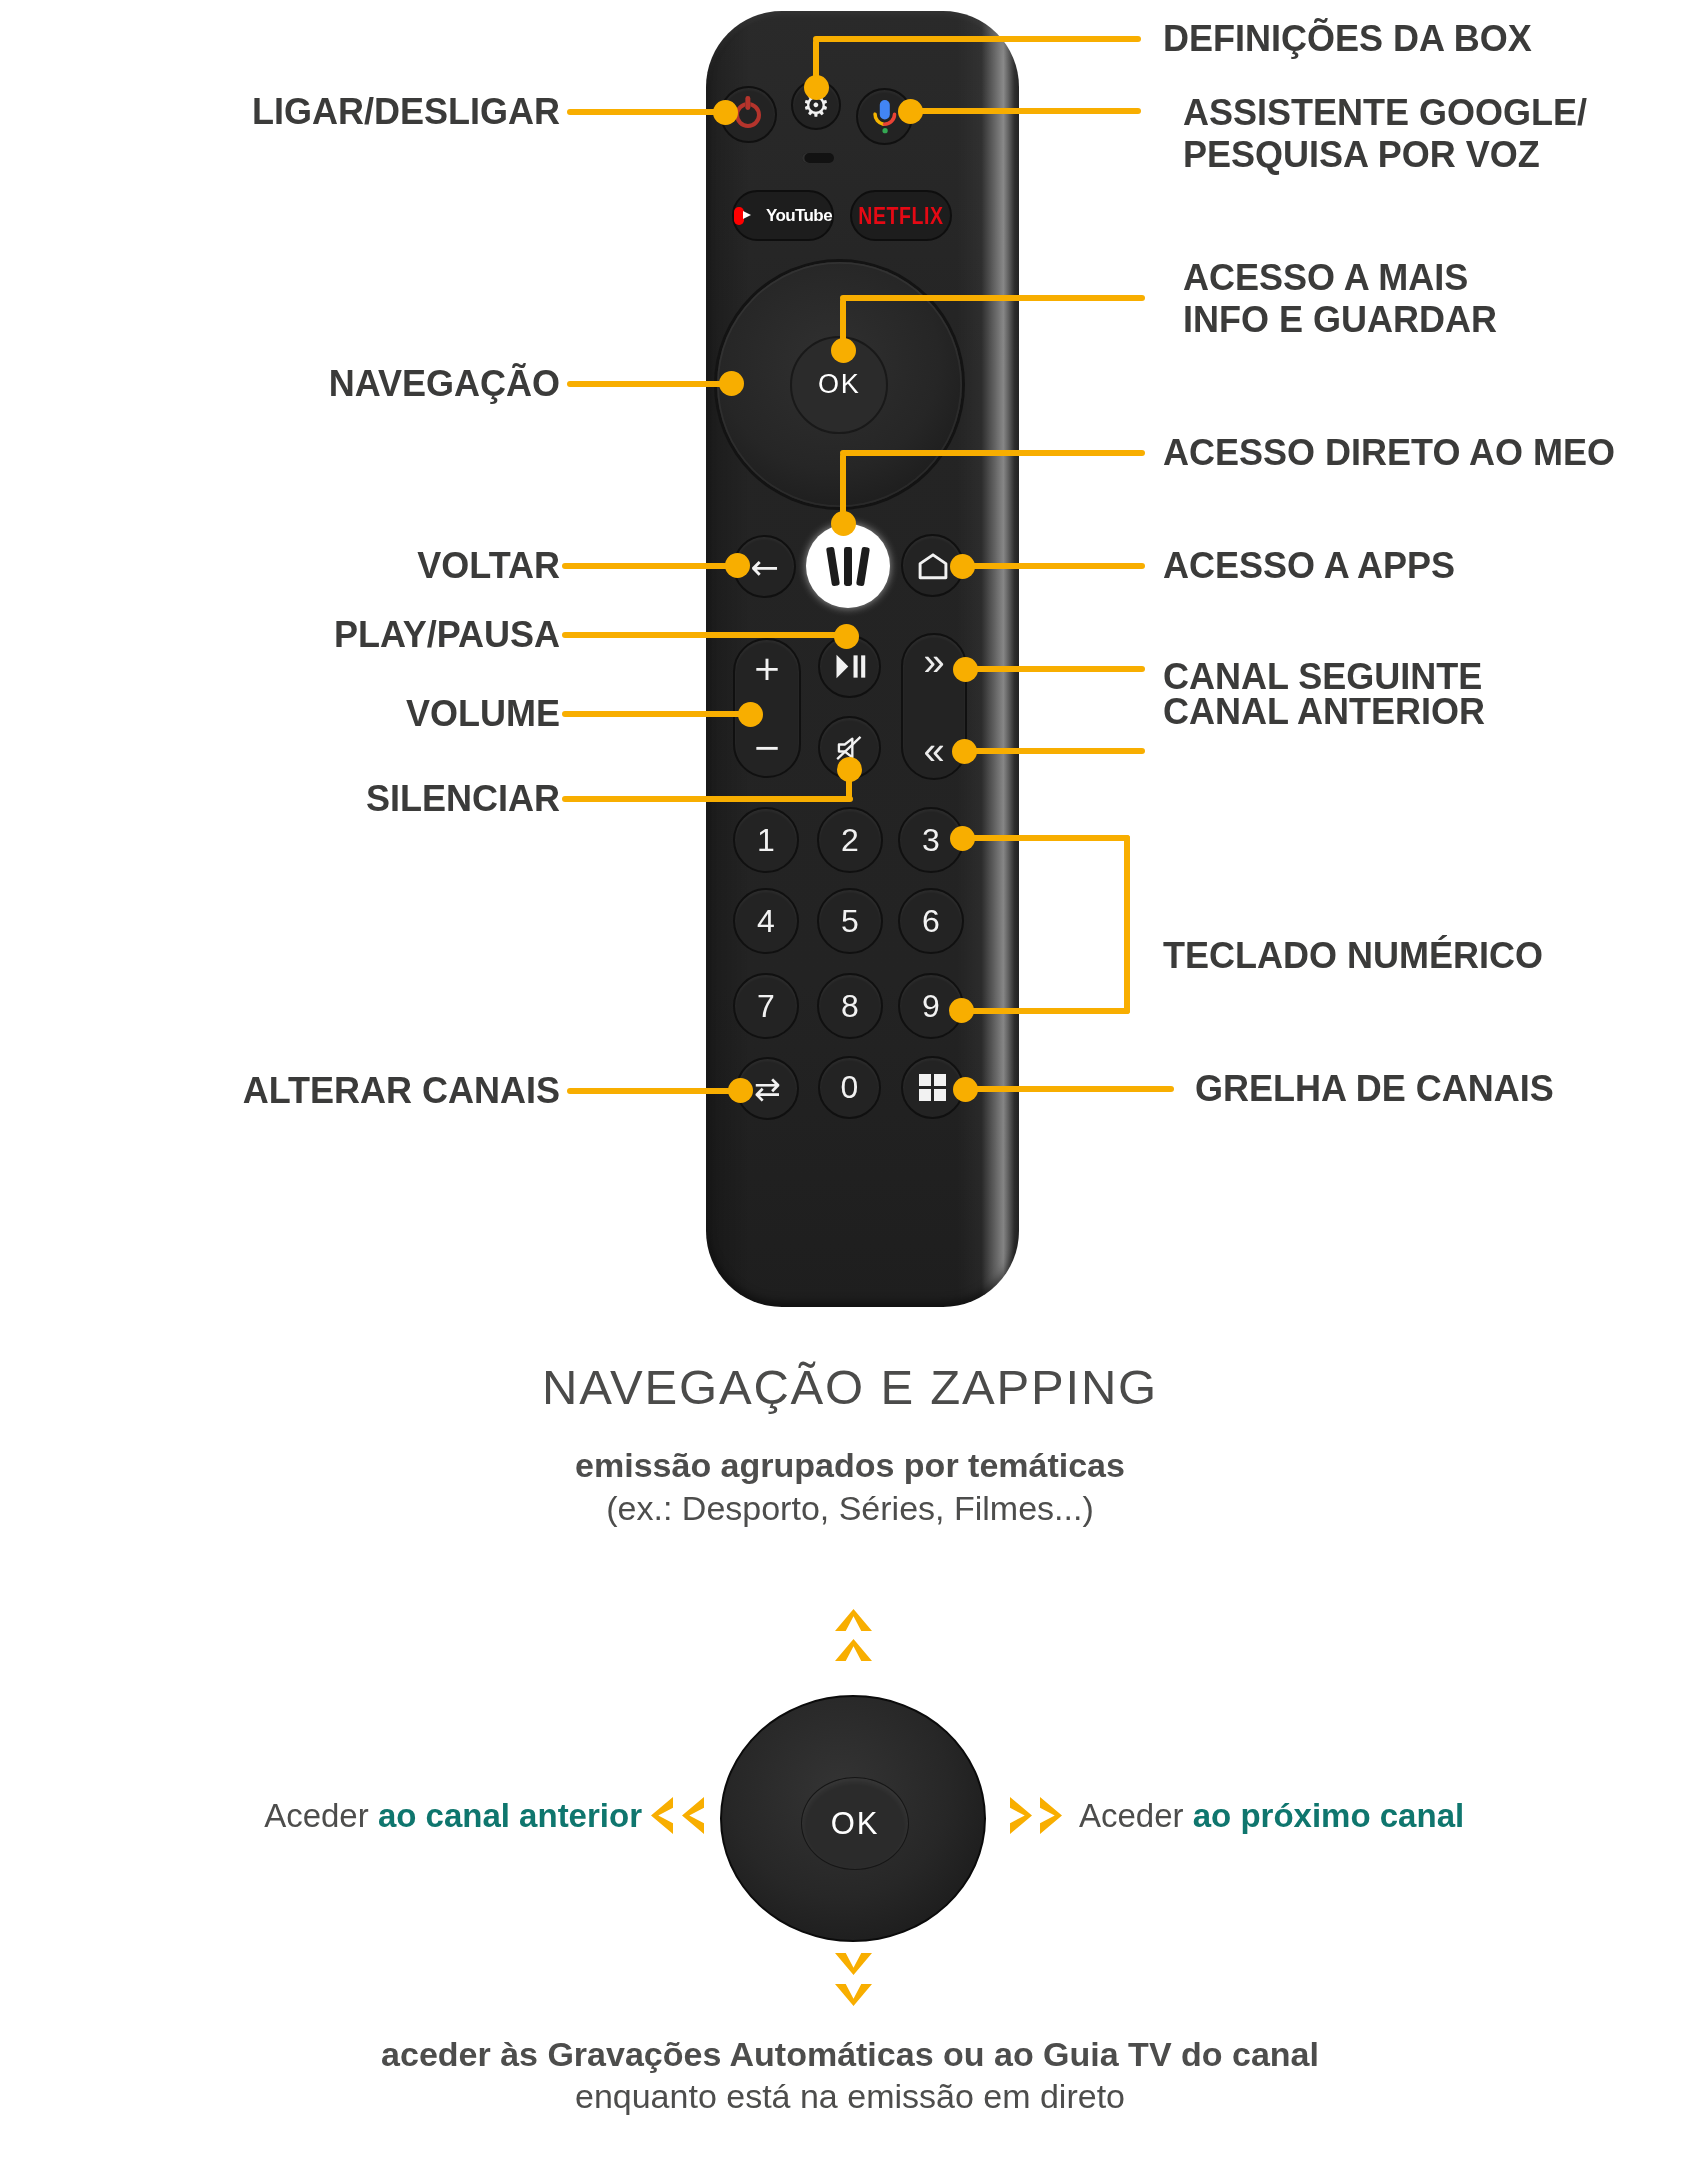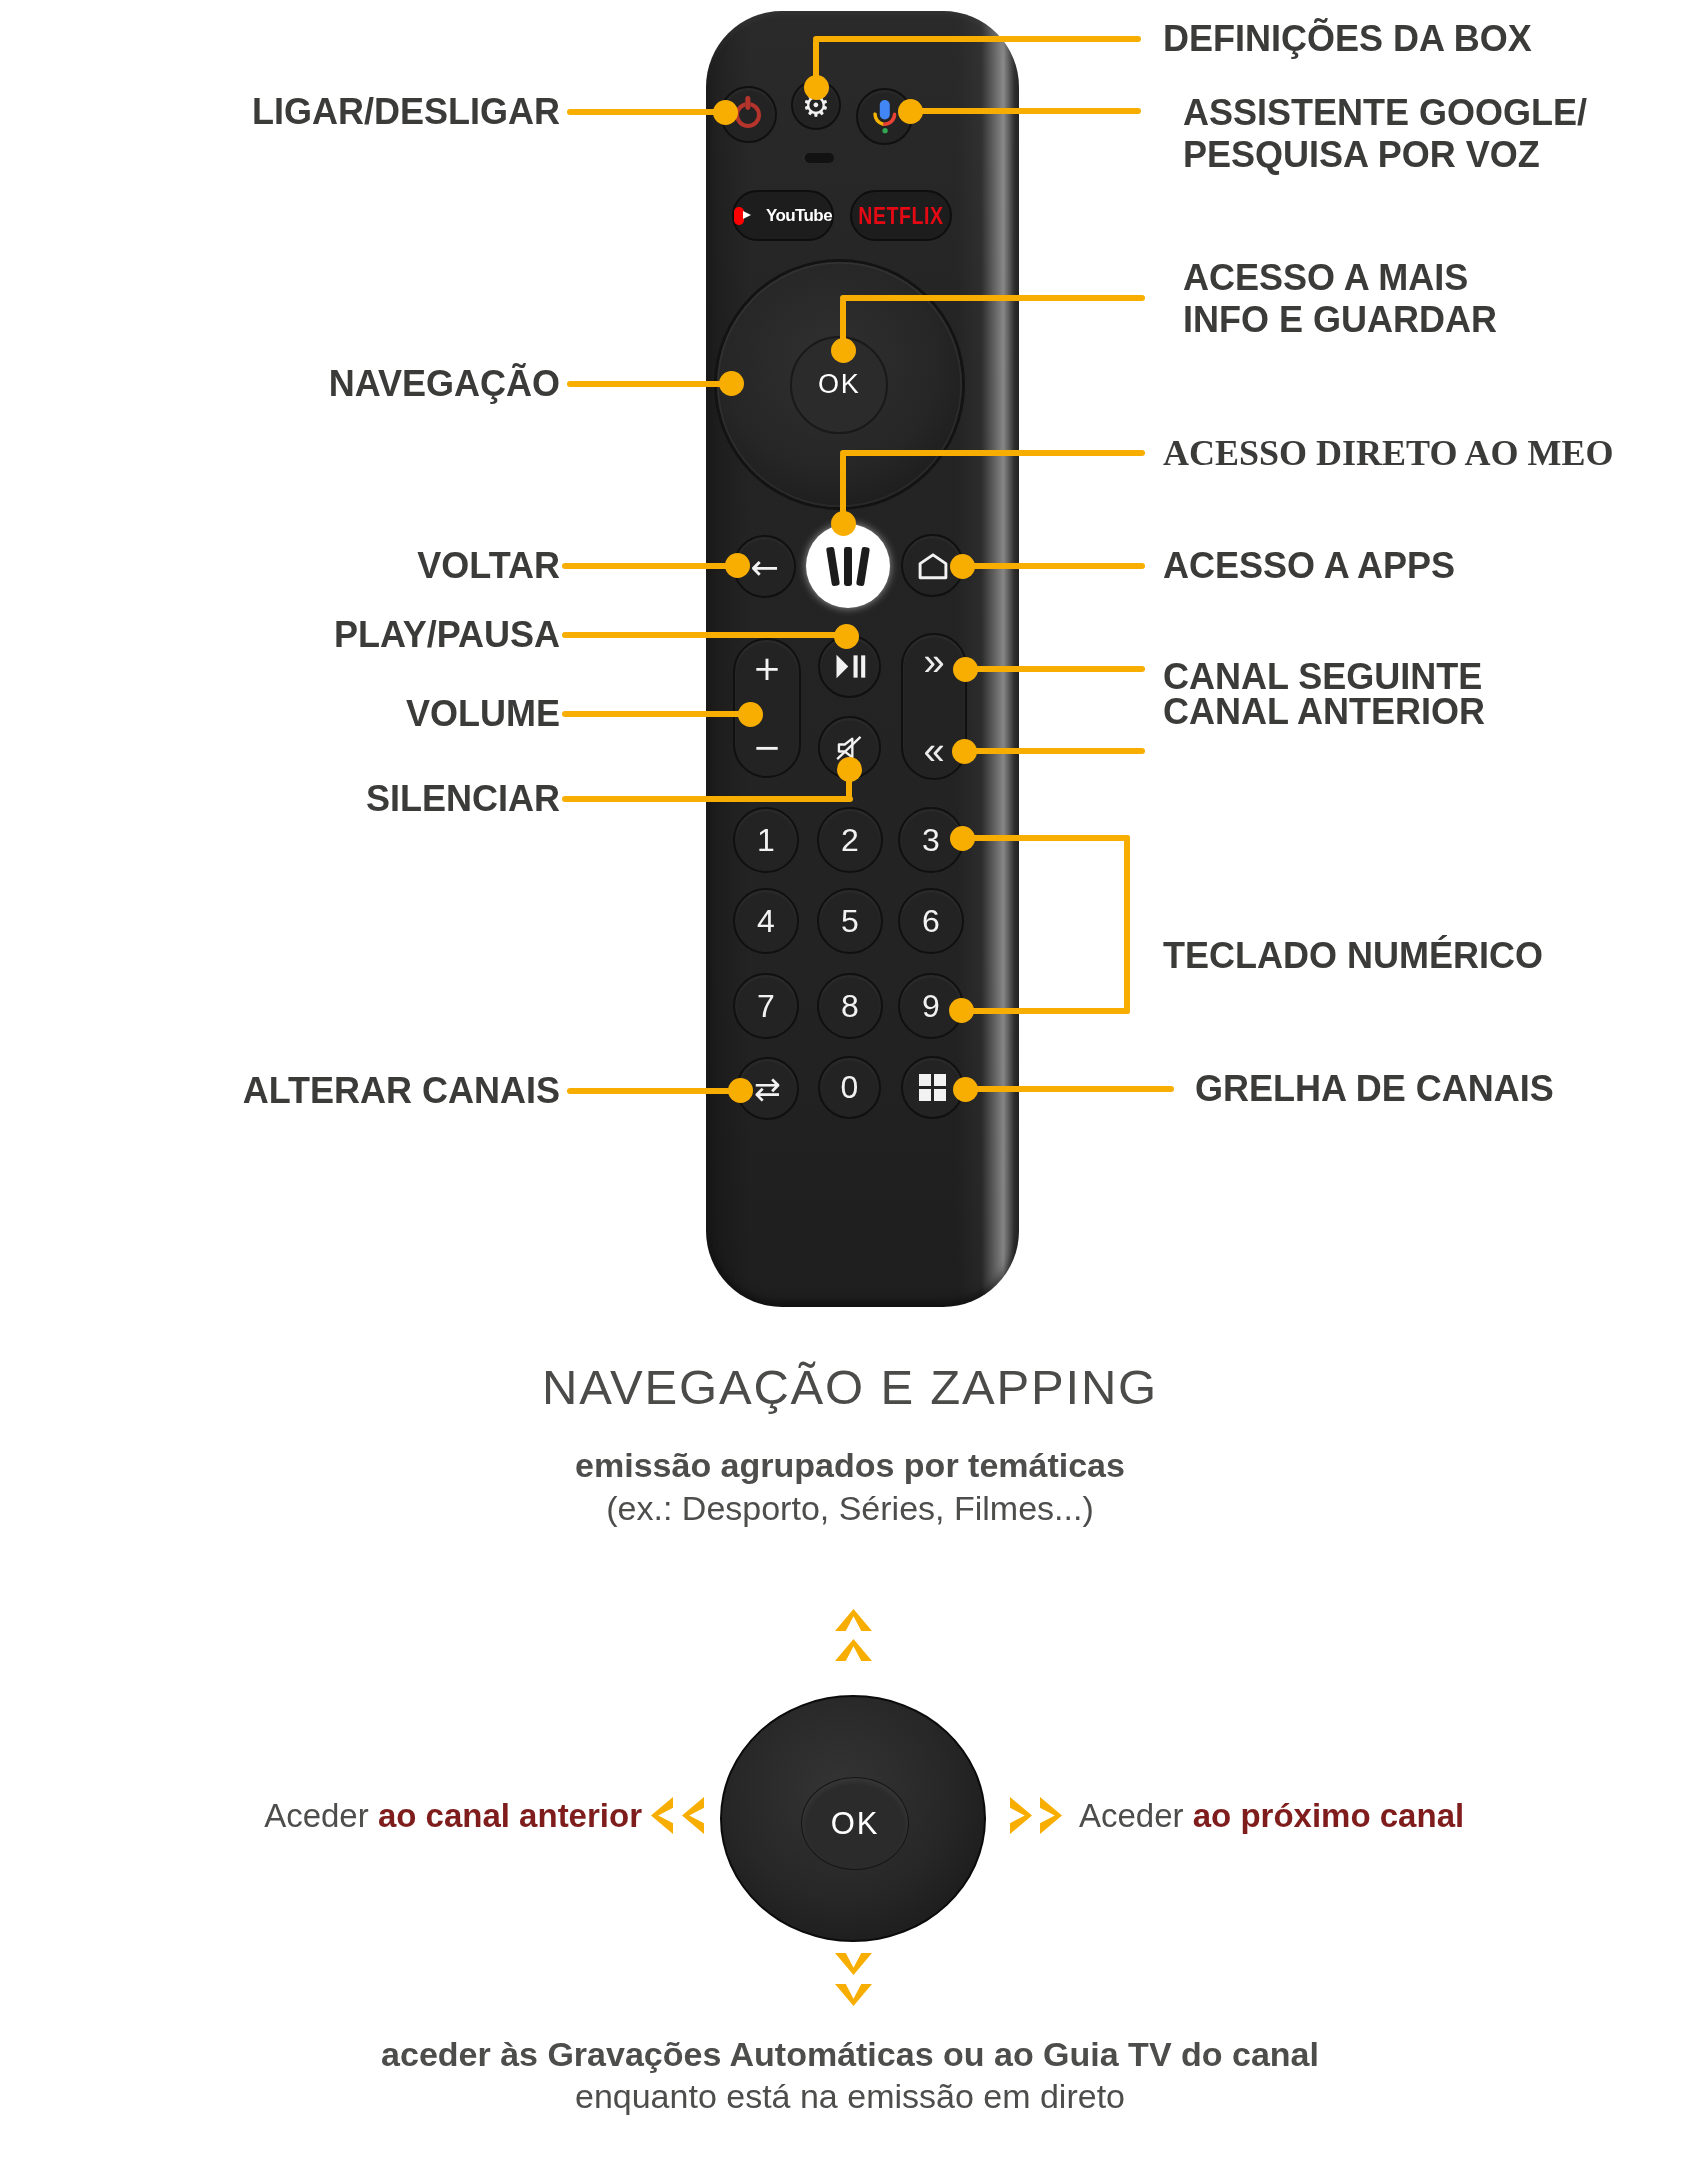--- a/index.html
+++ b/index.html
@@ -94,21 +94,21 @@
     color:#fff;font-size:31px;letter-spacing:1.8px;box-shadow:inset 0 3px 6px rgba(255,255,255,0.07);
   }
   
   .center-text{position:absolute;left:0;width:1700px;text-align:center;color:var(--body);}
   #zap-heading{top:1359px;font-size:49px;font-weight:400;letter-spacing:1.8px;color:var(--heading);}
   #zap-intro{top:1444px;font-size:34px;line-height:43px;}
   #zap-intro b{font-weight:700;}
   #zap-outro{top:2033px;font-size:34px;line-height:42px;}
   #zap-outro .bold{font-weight:700;}
   .zap-side{position:absolute;top:1797px;font-size:33px;color:var(--body);white-space:nowrap;line-height:37px;}
-  .zap-side b{font-weight:700;color:#7f1d1d;}
+  .zap-side b{font-weight:700;color:#0f766e;}
 </style>
 </head>
 <body>
 
 <div id="page">
 
   <div id="remote">
 
     <div class="btn" style="left:13.6px;top:75px;width:57px;height:57px;">
       <span class="power-ring">
@@ -290,21 +290,21 @@
 
   <div class="lbl" style="left:1163px;top:20px;">DEFINIÇÕES DA BOX</div>
   <div class="lbl two" style="left:1163px;top:92px;">
     <div>ASSISTENTE GOOGLE/</div>
     <div>PESQUISA POR VOZ</div>
   </div>
   <div class="lbl two" style="left:1163px;top:257px;">
     <div>ACESSO A MAIS</div>
     <div>INFO E GUARDAR</div>
   </div>
-  <div class="lbl" style="left:1163px;top:434px;font-family:Liberation Serif, serif;">ACESSO DIRETO AO MEO</div>
+  <div class="lbl" style="left:1163px;top:434px;">ACESSO DIRETO AO MEO</div>
   <div class="lbl" style="left:1163px;top:547px;">ACESSO A APPS</div>
   <div class="lbl" style="left:1163px;top:658px;">CANAL SEGUINTE</div>
   <div class="lbl" style="left:1163px;top:693px;">CANAL ANTERIOR</div>
   <div class="lbl" style="left:1163px;top:905px;margin-top:32px;">TECLADO NUMÉRICO</div>
   <div class="lbl" style="left:1195px;top:1070px;">GRELHA DE CANAIS</div>
 
   <div class="center-text" id="zap-heading">NAVEGAÇÃO E ZAPPING</div>
 
   <div class="center-text" id="zap-intro">
     <div><b>emissão agrupados por temáticas</b></div>

